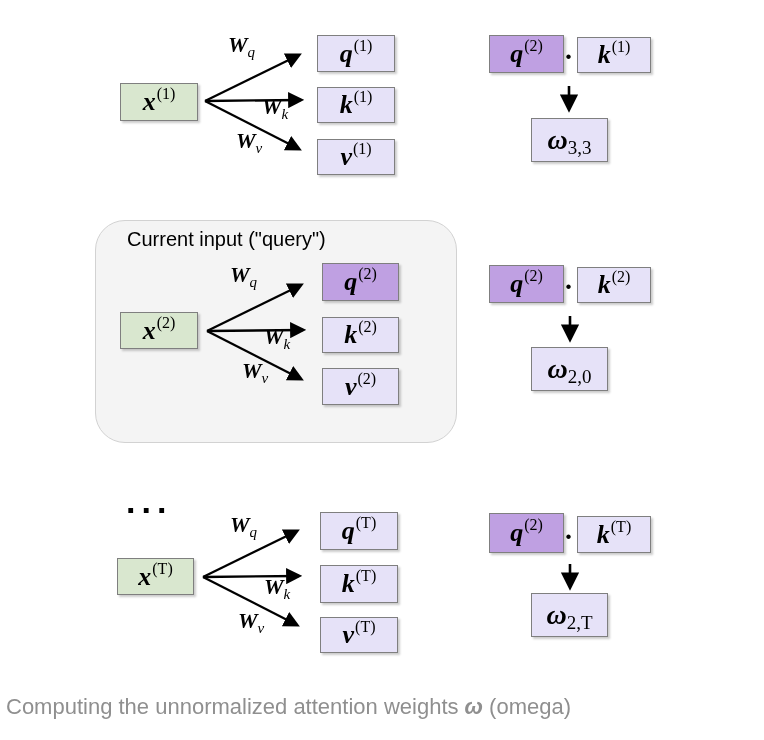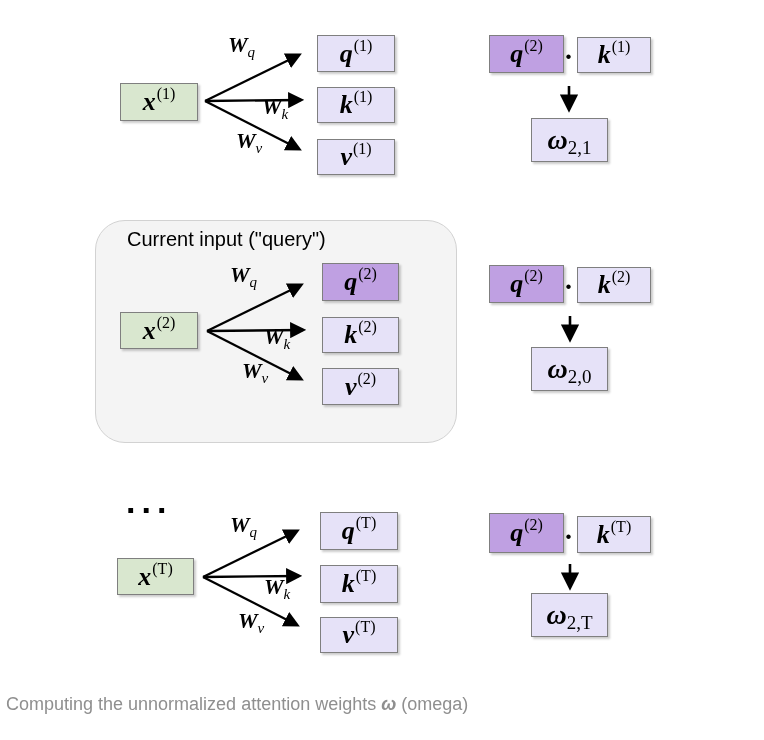--- a/index.html
+++ b/index.html
@@ -53,21 +53,21 @@
 
   .dot-sep{position:absolute;font-weight:bold;font-size:28px;line-height:1;color:#000;}
   .ellipsis{
     position:absolute;left:126px;top:484px;
     font-family:"Liberation Sans","DejaVu Sans",sans-serif;
     font-weight:bold;font-size:34px;line-height:1;letter-spacing:6px;color:#000;
   }
   .caption{
     position:absolute;left:6px;top:694px;width:756px;
     font-family:"Liberation Sans","DejaVu Sans",sans-serif;
-    font-size:18px;color:var(--caption-text);white-space:nowrap;
+    font-size:22px;color:var(--caption-text);white-space:nowrap;
   }
   .caption .cap-omega{font-weight:bold;font-style:italic;}
 </style>
 </head>
 <body>
 
 <div id="canvas">
 
   <div class="container-box"></div>
   <div class="container-label">Current input ("query")</div>
@@ -126,21 +126,21 @@
     <span class="base">q</span>
       <span class="sup">(2)</span>
   </div>
   <div class="dot-sep" style="left:565px;top:36px;">.</div>
   <div class="box lav" style="left:577px;top:37px;width:74px;height:36px;">
     <span class="base">k</span>
       <span class="sup">(1)</span>
   </div>
   <div class="box lav omega-box" style="left:531px;top:118px;width:77px;height:44px;">
     <span class="base">ω</span>
-      <span class="sub">2,1</span>
+      <span class="sub">3,3</span>
   </div>
 
   <div class="box green" style="left:120px;top:312px;width:78px;height:37px;">
     <span class="base">x</span>
       <span class="sup">(2)</span>
   </div>
   <div class="wlabel" style="left:230px;top:264px;">
     <span class="wbase">W</span><span class="wsub">q</span>
   </div>
   <div class="wlabel" style="left:264px;top:326px;">

